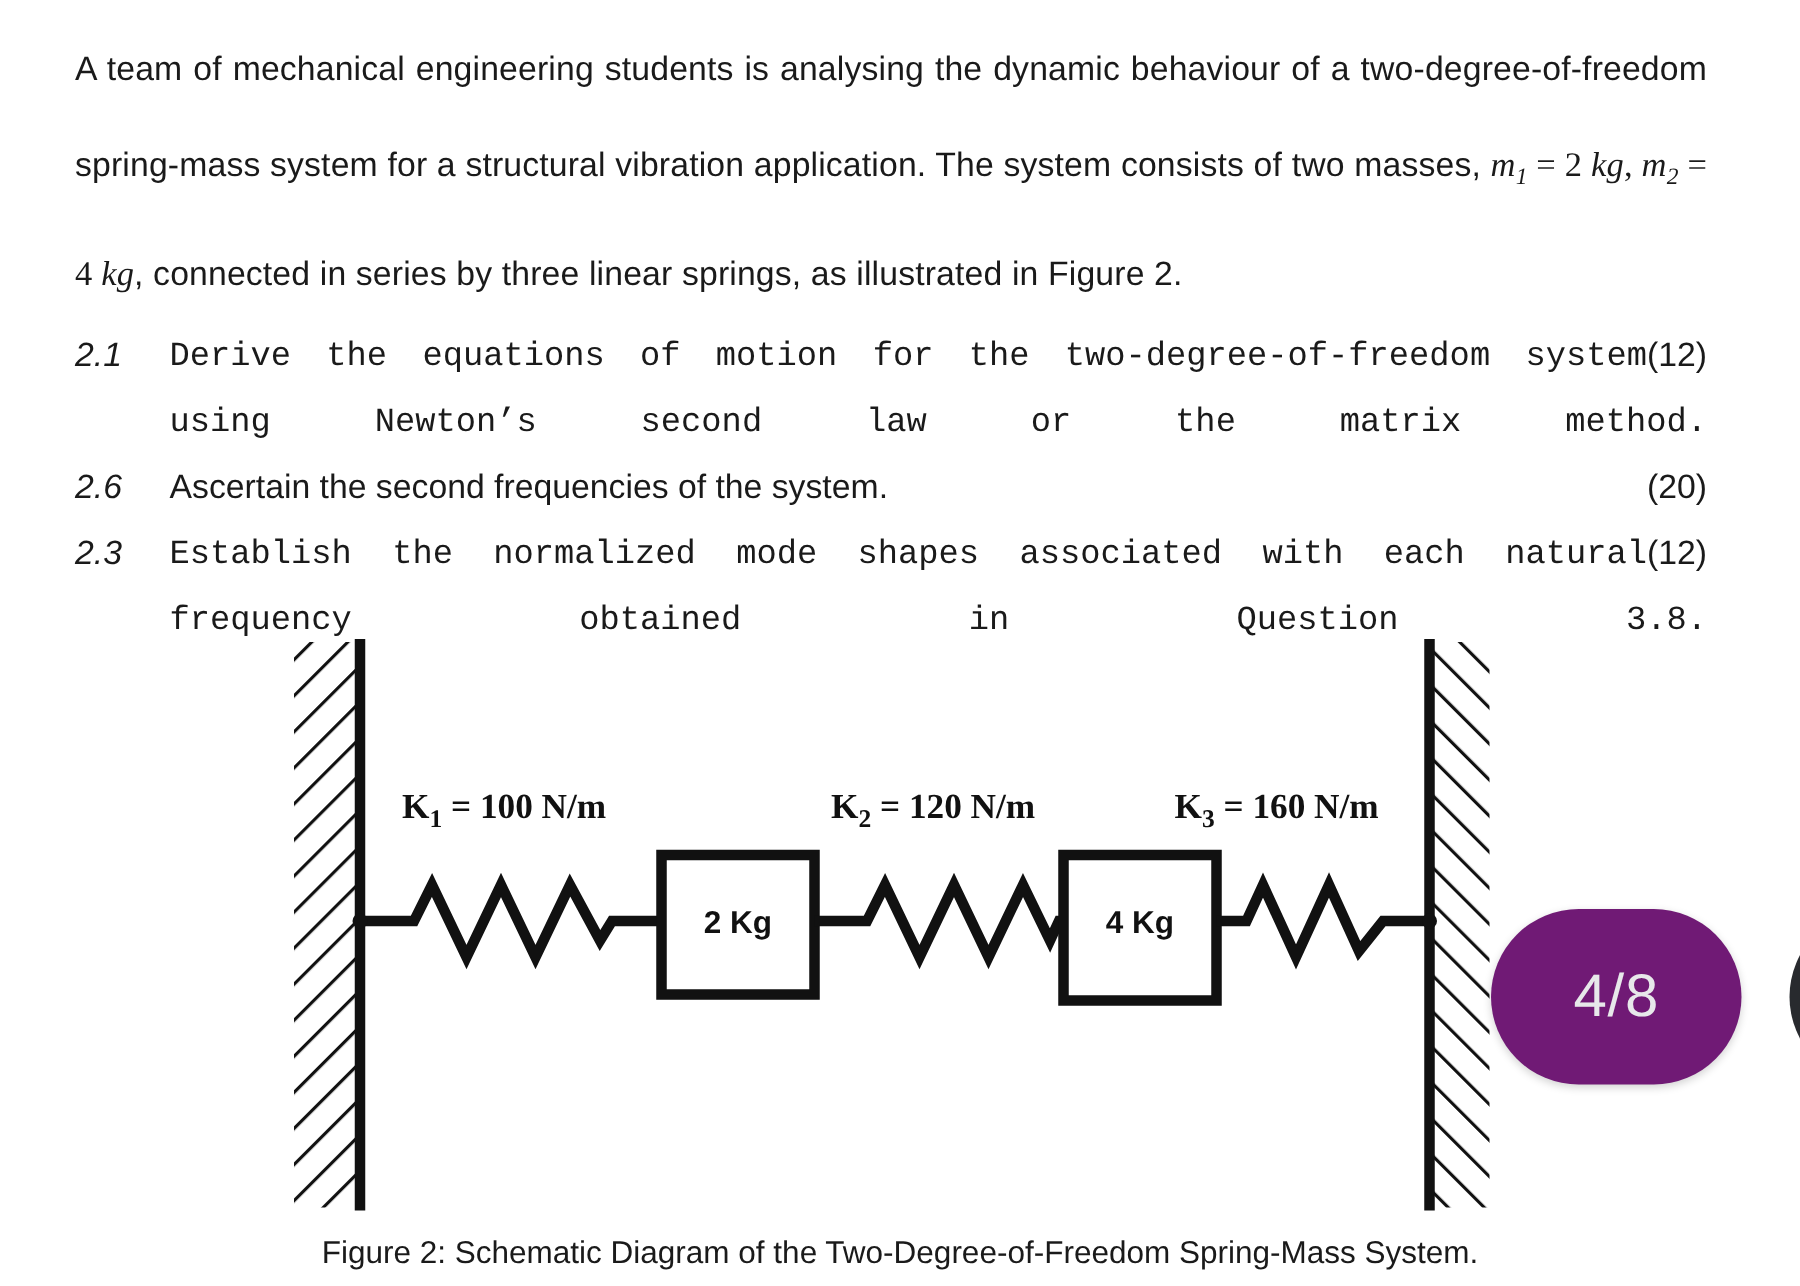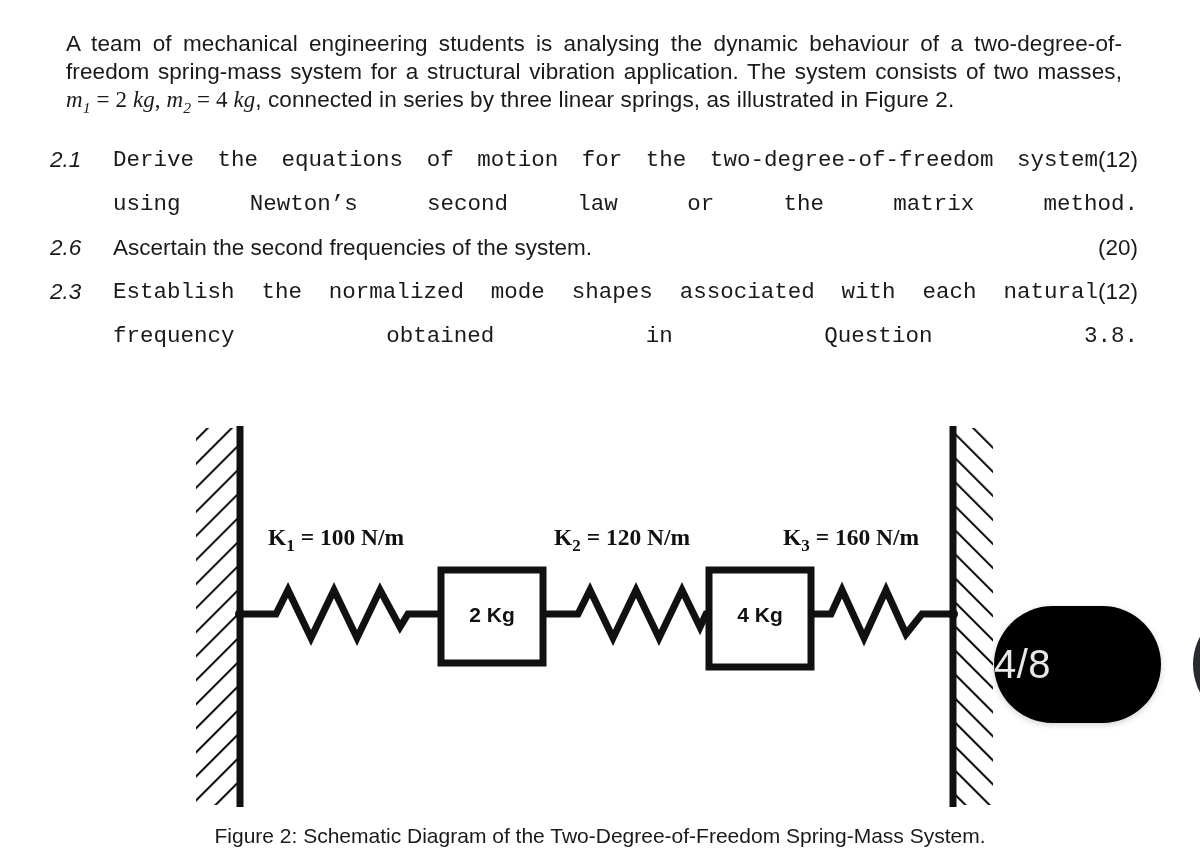--- a/index.html
+++ b/index.html
@@ -19,24 +19,24 @@
 
   
   #question-block {
     position: absolute;
     left: 50px;
     top: 14px;
     width: 1088px;
   }
   .para {
     font-size: 22.5px;
-    line-height: 28px;
+    line-height: 64px;
     text-align: justify;
     text-align-last: left;
-    margin: 16px;
+    margin: 0;
     letter-spacing: 0.1px;
   }
   .mathvar {
     font-family: "Liberation Serif", "DejaVu Serif", serif;
     font-style: italic;
     font-size: 23px;
   }
   .mathvar sub {
     font-size: 0.68em;
     font-style: italic;
@@ -103,24 +103,25 @@
   #figure-caption .cap-label { font-weight: normal; }
 
   
   #page-badge {
     position: absolute;
     left: 994px;
     top: 606px;
     width: 167px;
     height: 117px;
     border-radius: 60px;
-    background: #000000;
+    background: #701a75;
     color: #e7e8ea;
     display: flex;
     align-items: center;
+    justify-content: center;
     font-size: 40px;
     letter-spacing: 0.5px;
     box-shadow: 0 2px 6px rgba(0,0,0,0.18);
   }
   #page-badge-next {
     position: absolute;
     left: 1193px;
     top: 606px;
     width: 120px;
     height: 117px;

